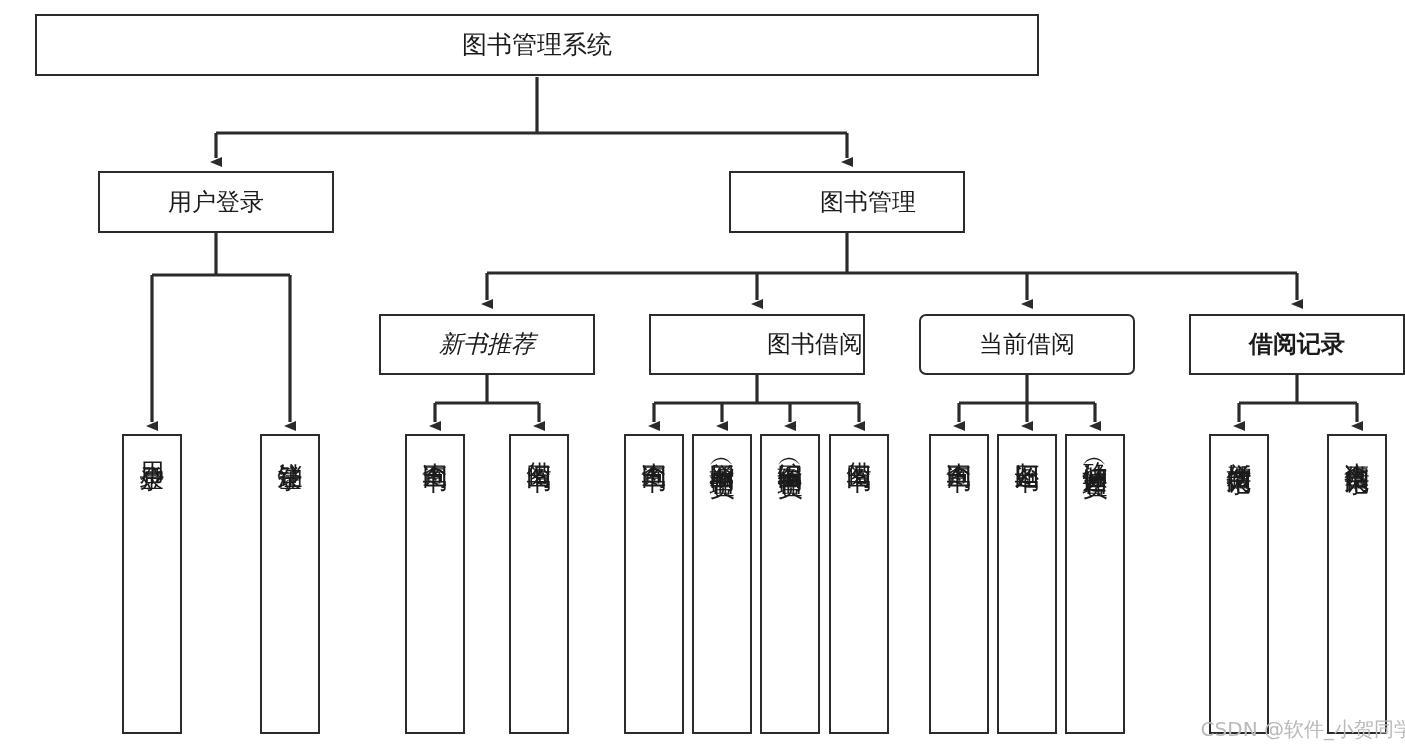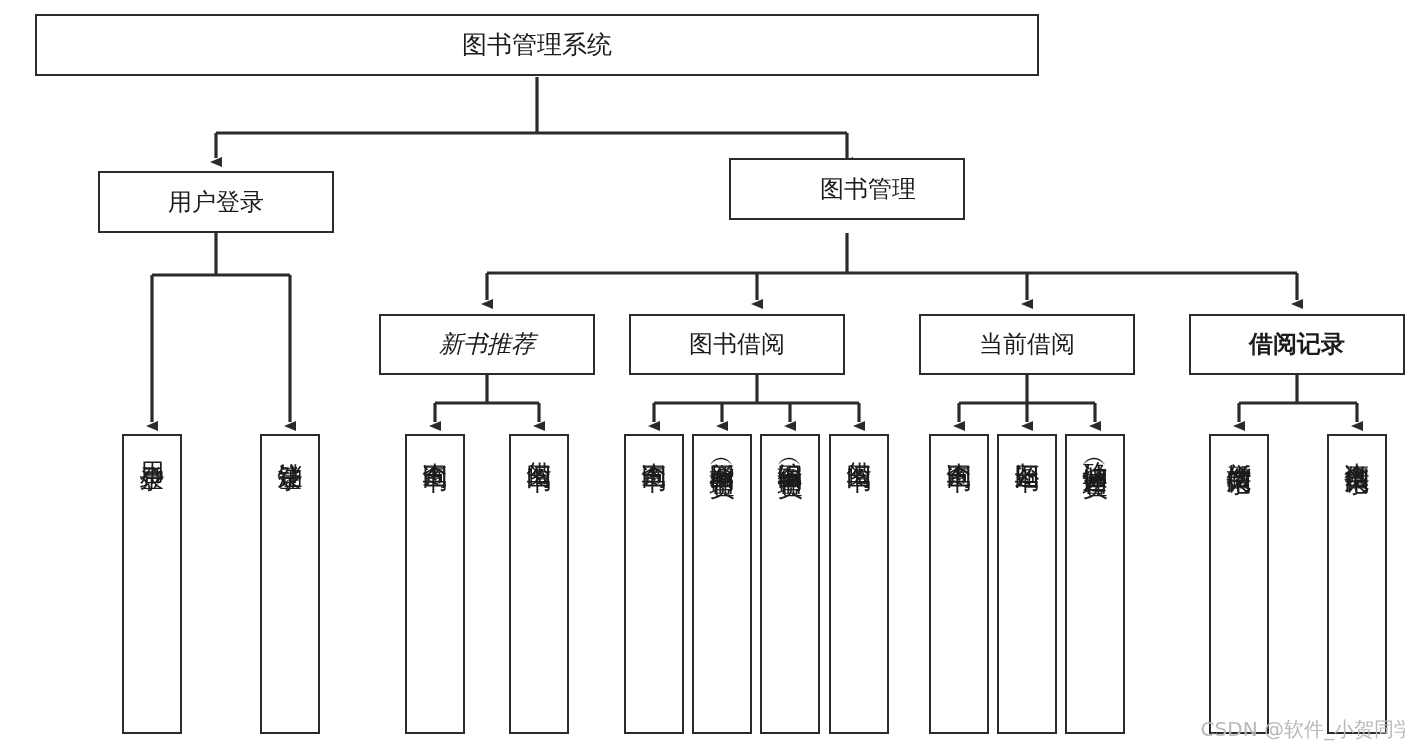--- a/index.html
+++ b/index.html
@@ -130,31 +130,31 @@
     </g>
   </svg>
 
   <div class="node root" style="left:18px; top:14px; width:1004px; height:62px;">
     <span class="node-label">图书管理系统</span>
   </div>
 
   <div class="node branch" style="left:81px; top:171px; width:236px; height:62px;">
     <span class="node-label">用户登录</span>
   </div>
-  <div class="node branch" style="left:712px; top:158px; width:236px; height:62px;padding-left:42px;">
+  <div class="node branch" style="left:712px; top:171px; width:236px; height:62px;padding-left:42px;">
     <span class="node-label">图书管理</span>
   </div>
 
   <div class="node branch" style="left:362px; top:314px; width:216px; height:61px;font-style:italic;">
     <span class="node-label">新书推荐</span>
   </div>
-  <div class="node branch" style="left:612px; top:314px; width:216px; height:61px;">
+  <div class="node branch" style="left:632px; top:314px; width:216px; height:61px;justify-content:flex-end;">
     <span class="node-label">图书借阅</span>
   </div>
-  <div class="node branch" style="left:902px; top:314px; width:216px; height:61px;">
+  <div class="node branch" style="left:902px; top:314px; width:216px; height:61px;border-radius:7px;">
     <span class="node-label">当前借阅</span>
   </div>
   <div class="node branch" style="left:1172px; top:314px; width:216px; height:61px;font-weight:bold;">
     <span class="node-label">借阅记录</span>
   </div>
 
   <div class="node leaf" style="left:105px; top:434px; width:60px; height:300px;">
     <span class="node-label">用户登录</span>
   </div>
   <div class="node leaf" style="left:243px; top:434px; width:60px; height:300px;">

